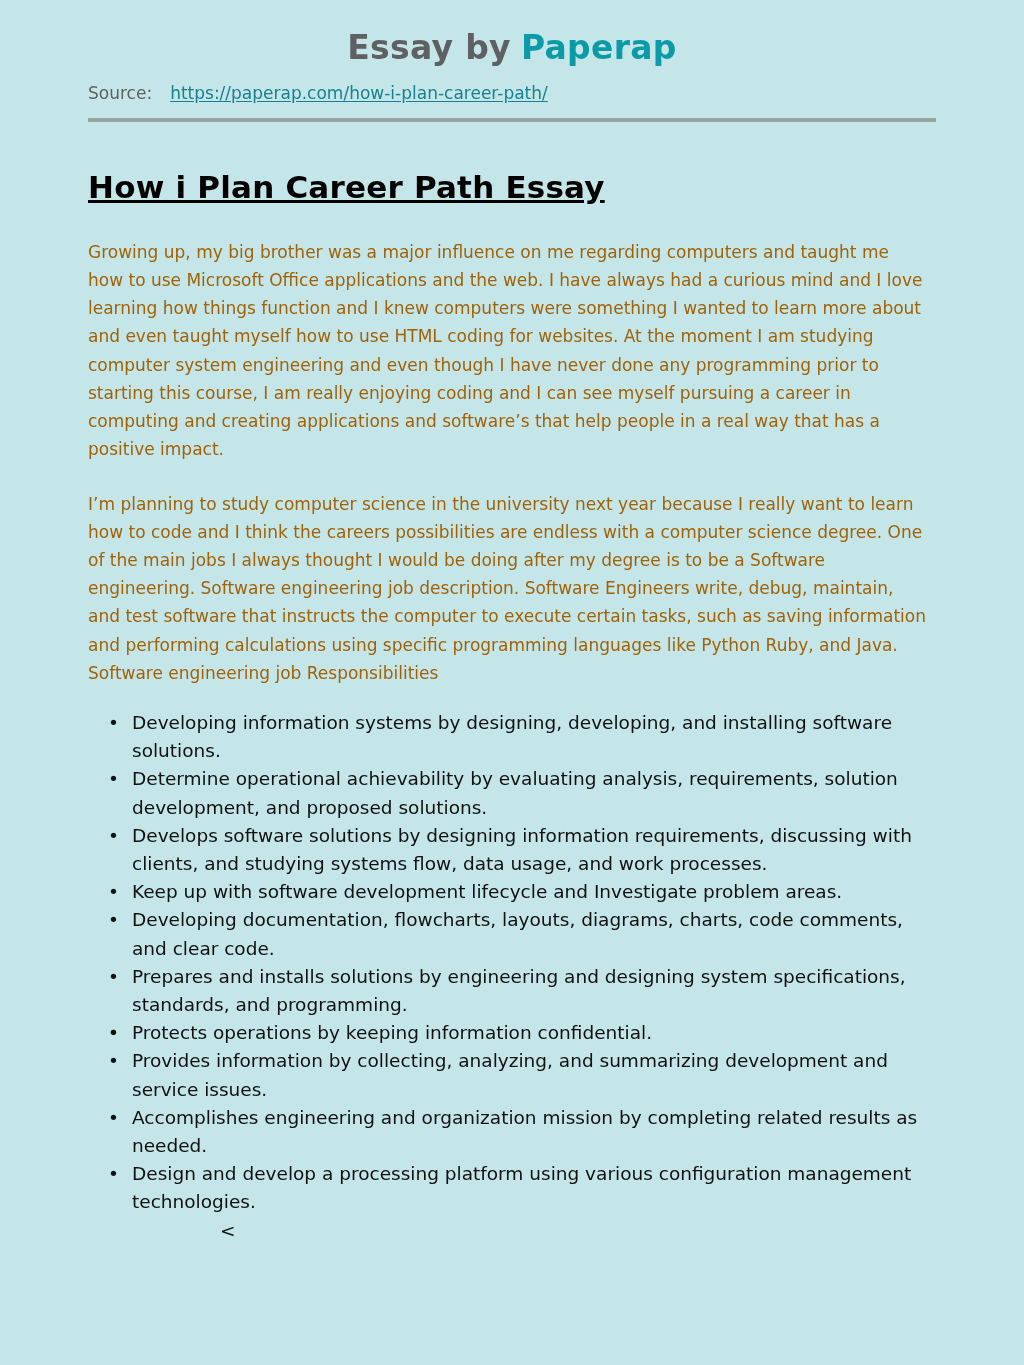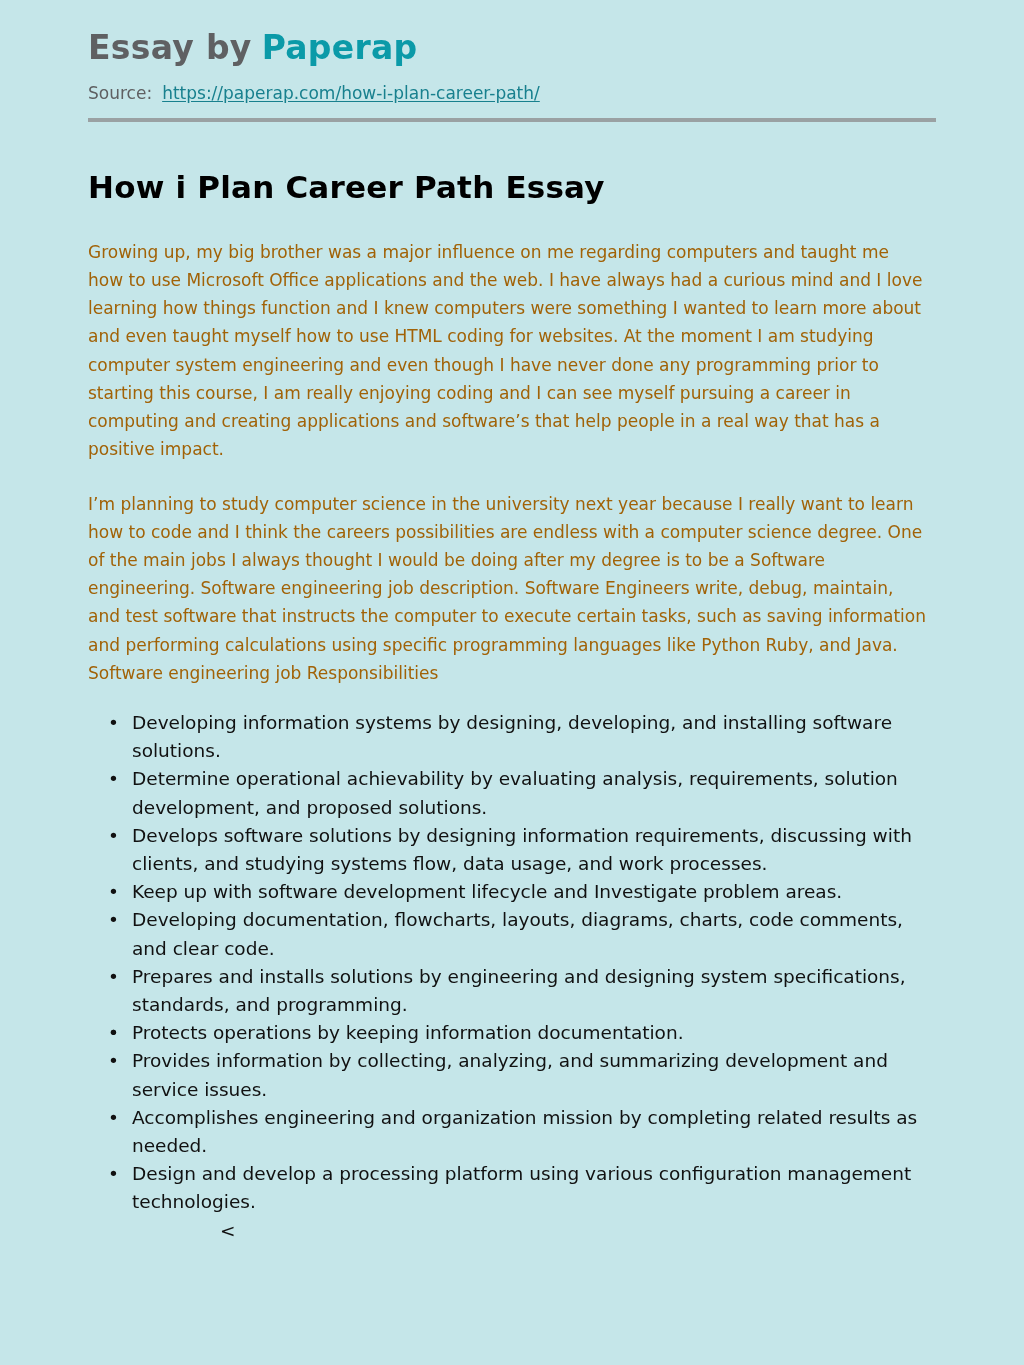--- a/index.html
+++ b/index.html
@@ -27,20 +27,21 @@
   }
 
   .brand {
     font-size: 33px;
     font-weight: bold;
     letter-spacing: 0.3px;
     line-height: 1.1;
     margin: 0;
     padding: 0;
     white-space: nowrap;
+    text-align: center;
   }
   .brand-essay-by {
     color: #5f6062;
   }
   .brand-name {
     color: #0b9aa8;
     margin-left: 10px;
   }
 
   .source-row {
@@ -49,21 +50,21 @@
     line-height: 1.2;
     white-space: nowrap;
   }
   .source-label {
     color: #5f6062;
   }
   .source-link {
     color: #18808e;
     text-decoration: underline;
     text-underline-offset: 2px;
-    margin-left: 10px;
+    margin-left: 18px;
     cursor: pointer;
   }
 
   .divider {
     margin-top: 14px;
     margin-left: 0;
     width: 848px;
     height: 4px;
     background: #9aa1a3;
   }
@@ -73,20 +74,21 @@
     padding: 0 88px;
   }
 
   .doc-title {
     margin: 47px 0 0 0;
     font-size: 31px;
     font-weight: bold;
     color: #000000;
     letter-spacing: 0.2px;
     line-height: 1.2;
+    text-decoration: underline;
   }
 
   .para {
     margin: 26px 0 0 0;
     font-size: 17px;
     line-height: 28.2px;
     color: #a16207;
     max-width: 840px;
     text-align: left;
   }
@@ -173,21 +175,21 @@
       </li>
       <li>
         <span class="bullet">•</span>
         <span> Prepares and installs solutions by engineering and designing system specifications, standards, and programming.</span>
       </li>
       <li>
         <span class="bullet">•</span>
       </li>
       <li>
         <span class="bullet">•</span>
-        <span> Protects operations by keeping information documentation.</span>
+        <span> Protects operations by keeping information confidential.</span>
       </li>
       <li>
         <span class="bullet">•</span>
         <span> Provides information by collecting, analyzing, and summarizing development and service issues.</span>
       </li>
       <li>
         <span class="bullet">•</span>
         <span> Accomplishes engineering and organization mission by completing related results as needed.</span>
       </li>
       <li>

